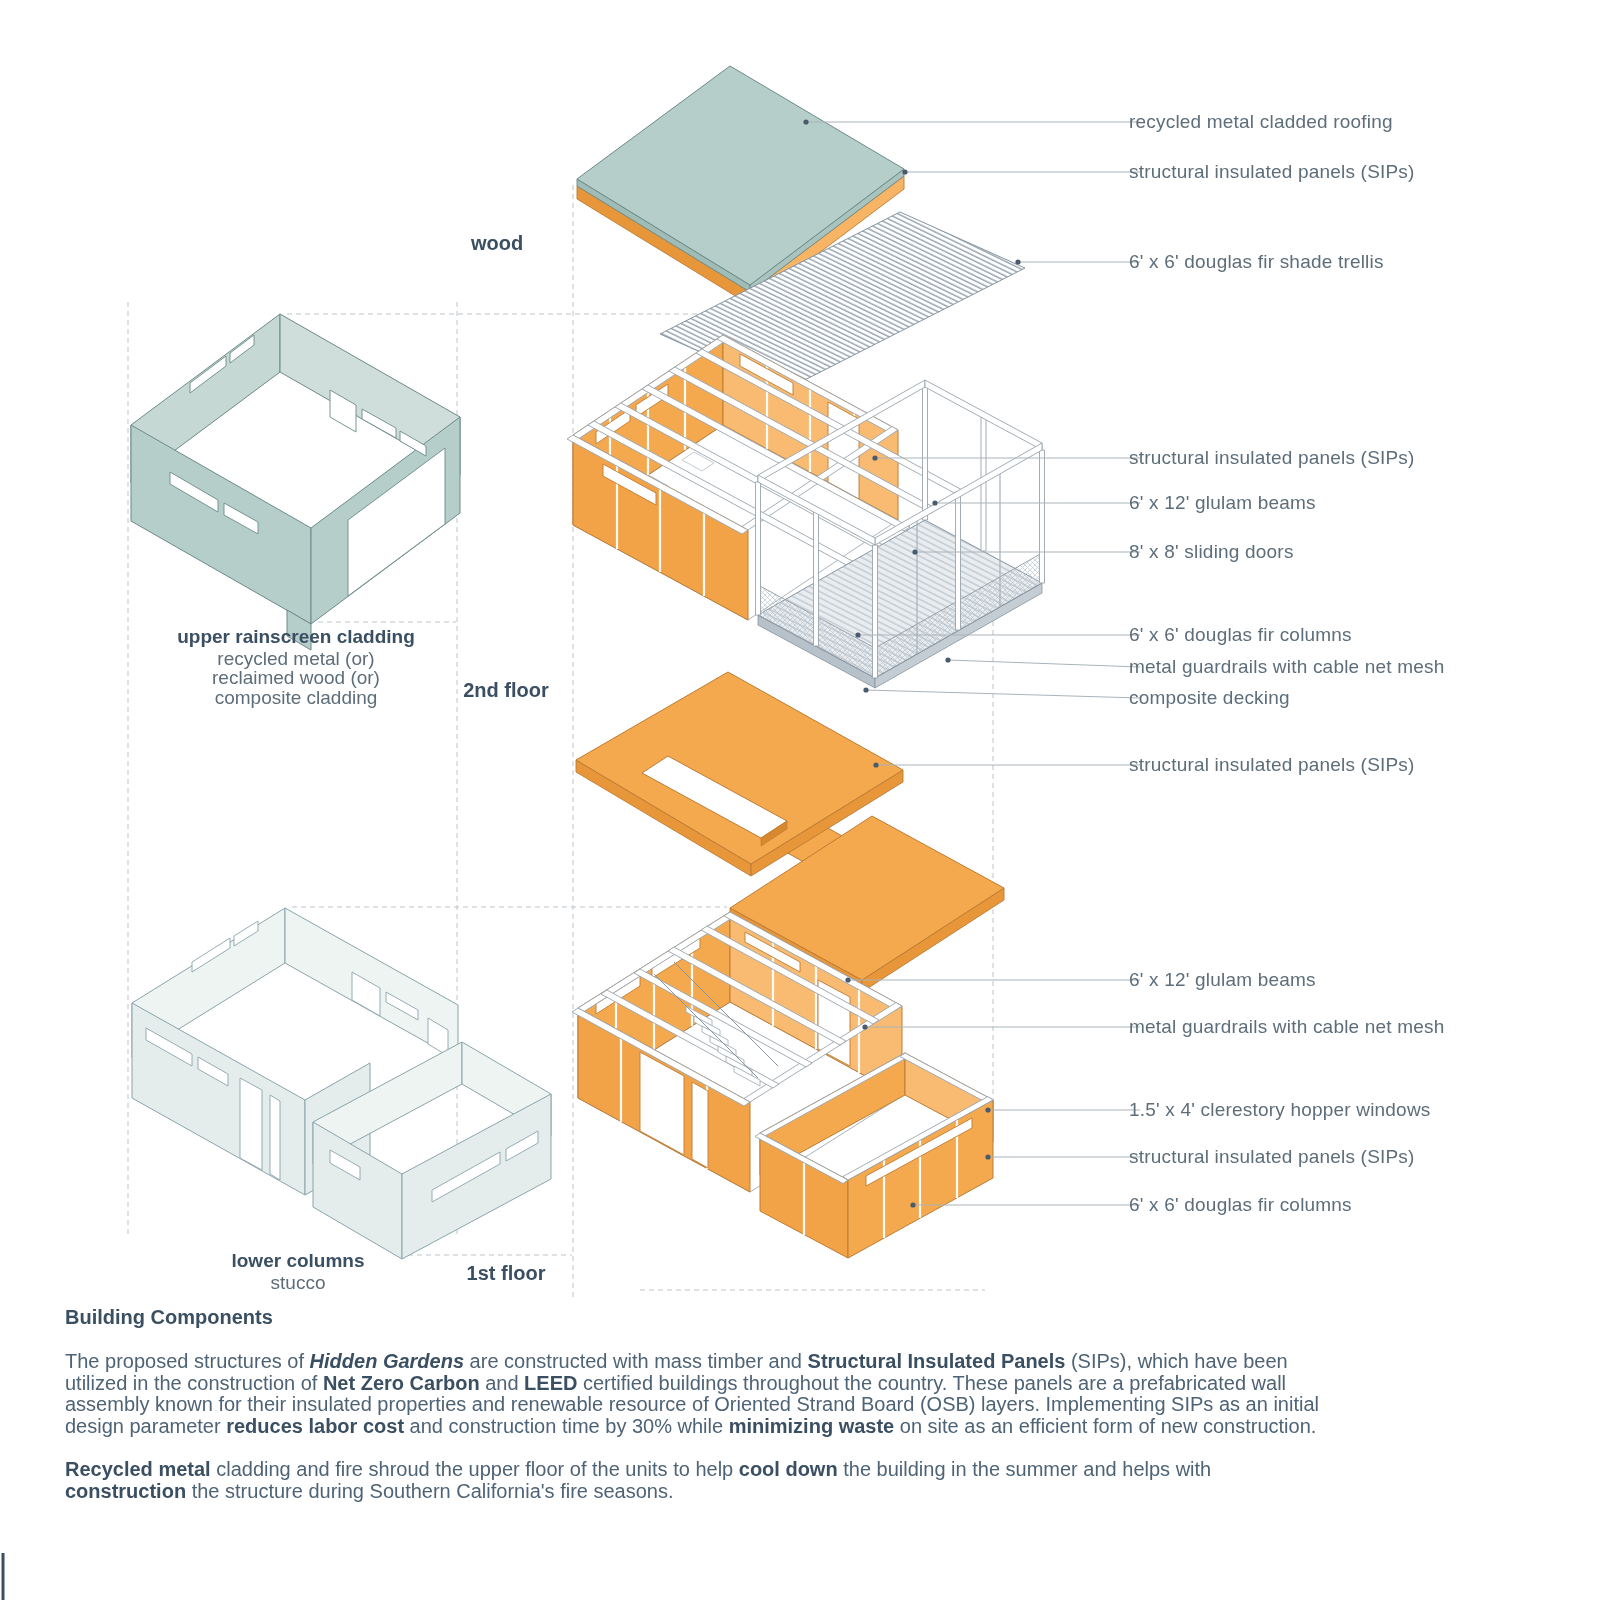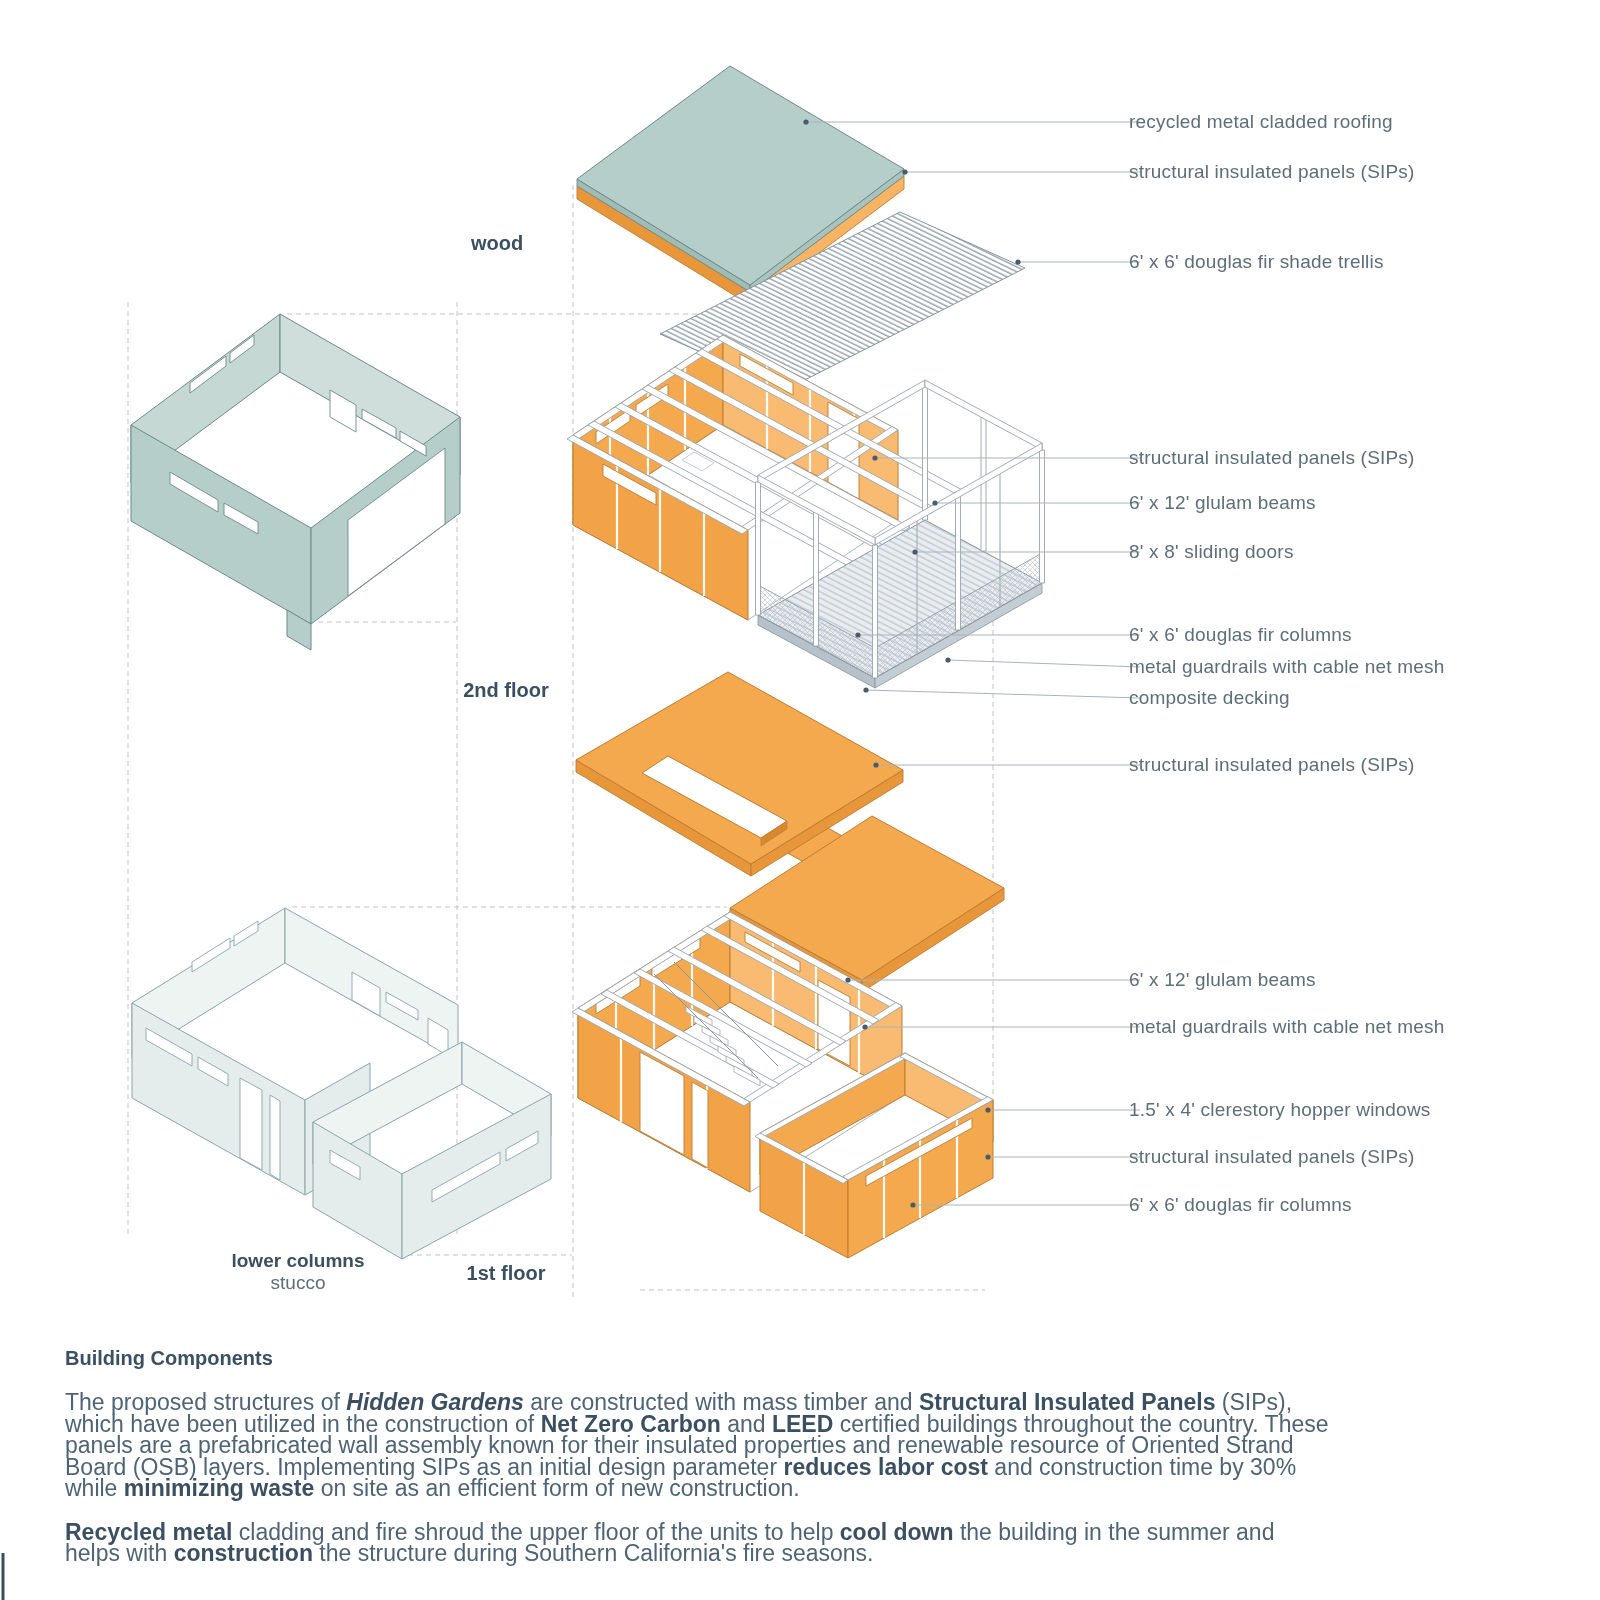--- a/index.html
+++ b/index.html
@@ -39,23 +39,23 @@
   .rail{stroke:#8a97a2;stroke-width:1;fill:none;}
 
   
   .callout{position:absolute;left:1129px;transform:translateY(-50%);
     font-size:19px;color:var(--text-label);white-space:nowrap;letter-spacing:.2px;}
   .floor-label{position:absolute;transform:translate(-50%,-50%);font-size:20px;
     font-weight:bold;color:var(--text-dark);white-space:nowrap;}
   .cladding-block{position:absolute;transform:translateX(-50%);text-align:center;
     font-size:19px;color:var(--text-label);line-height:19.5px;white-space:nowrap;}
   .cladding-block .title{font-weight:bold;color:var(--text-dark);margin-bottom:2px;}
-  .footer{position:absolute;left:65px;width:1270px;color:var(--text-body);margin-top:41px;}
+  .footer{position:absolute;left:65px;width:1270px;color:var(--text-body);}
   .footer h2{font-size:20px;font-weight:bold;color:var(--text-dark);margin:0 0 0 0;}
-  .footer p{font-size:23px;line-height:21.5px;margin:0;}
+  .footer p{font-size:20px;line-height:21.5px;margin:0;}
   .footer .b{font-weight:bold;color:var(--text-dark);}
   .footer .bi{font-weight:bold;font-style:italic;color:var(--text-dark);}
 </style>
 </head>
 <body>
 
 <div class="page">
 
 <svg class="diagram" width="1600" height="1600" viewBox="0 0 1600 1600">
   <defs>
@@ -303,20 +303,26 @@
 <div class="callout" style="top:980px">6' x 12' glulam beams</div>
 <div class="callout" style="top:1027px">metal guardrails with cable net mesh</div>
 <div class="callout" style="top:1110px">1.5' x 4' clerestory hopper windows</div>
 <div class="callout" style="top:1157px">structural insulated panels (SIPs)</div>
 <div class="callout" style="top:1205px">6' x 6' douglas fir columns</div>
 
 <div class="floor-label" style="left:497px;top:243px">wood</div>
 <div class="floor-label" style="left:506px;top:690px">2nd floor</div>
 <div class="floor-label" style="left:506px;top:1273px">1st floor</div>
 
+<div class="cladding-block" style="left:296px;top:627px">
+  <div class="title">upper rainscreen cladding</div>
+  <div>recycled metal (or)</div>
+  <div>reclaimed wood (or)</div>
+  <div>composite cladding</div>
+</div>
 <div class="cladding-block" style="left:298px;top:1251px">
   <div class="title">lower columns</div>
   <div>stucco</div>
 </div>
 
 <div class="footer" style="top:1306px">
   <h2>Building Components</h2>
   <p style="margin-top:22px"><span>The proposed structures of </span><span class="bi">Hidden Gardens</span><span> are constructed with mass timber and </span><span class="b">Structural Insulated Panels</span><span> (SIPs), which have been utilized in the construction of </span><span class="b">Net Zero Carbon</span><span> and </span><span class="b">LEED</span><span> certified buildings throughout the country. These panels are a prefabricated wall assembly known for their insulated properties and renewable resource of Oriented Strand Board (OSB) layers. Implementing SIPs as an initial design parameter </span><span class="b">reduces labor cost</span><span> and construction time by 30% while </span><span class="b">minimizing waste</span><span> on site as an efficient form of new construction.</span></p>
   <p style="margin-top:22px"><span class="b">Recycled metal</span><span> cladding and fire shroud the upper floor of the units to help </span><span class="b">cool down</span><span> the building in the summer and helps with </span><span class="b">construction</span><span> the structure during Southern California's fire seasons.</span></p>
 </div>

